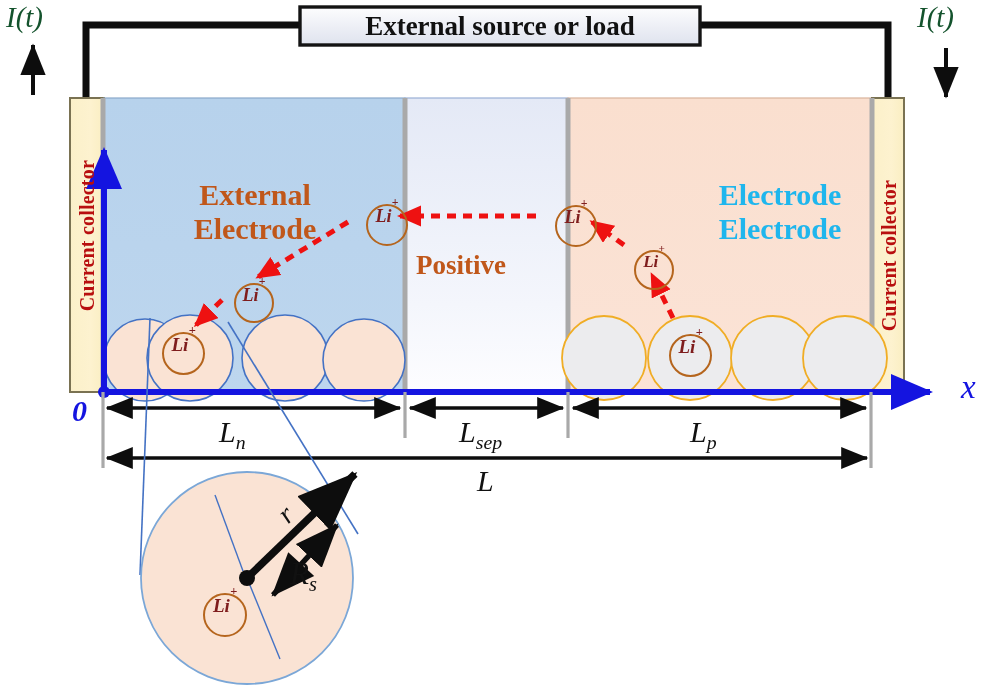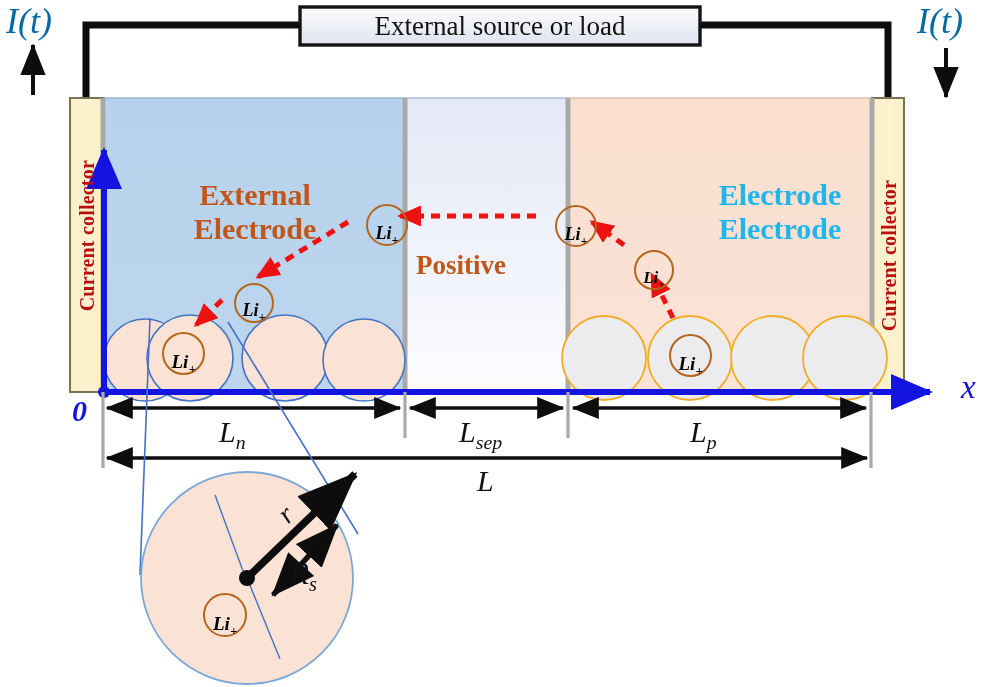--- a/index.html
+++ b/index.html
@@ -23,30 +23,30 @@
     top: 0;
   }
   .lbl {
     position: absolute;
     white-space: nowrap;
     line-height: 1;
   }
   
   .ext-box-text {
     font-family: "Liberation Serif", serif;
-    font-weight: normal;
+    font-weight: bold;
     font-size: 27px;
     color: #111111;
   }
   
   .it-label {
     font-family: "Liberation Serif", serif;
     font-style: italic;
-    font-size: 36px;
-    color: #0369a1;
+    font-size: 29px;
+    color: #14532d;
   }
   
   .cc-label {
     font-family: "Liberation Serif", serif;
     font-weight: bold;
     font-size: 20px;
     color: #b80f0f;
     writing-mode: vertical-rl;
     transform: rotate(180deg);
     letter-spacing: 0.2px;
@@ -68,26 +68,26 @@
     color: #c0571a;
   }
   
   .li-ion {
     position: absolute;
     border-radius: 50%;
     background: radial-gradient(circle at 32% 28%, #fff4c2 0%, #ffd champagne 0%, #ffdf7a 42%, #f5b731 78%, #e8a821 100%);
     border: 2.2px solid #b5651d;
     box-sizing: border-box;
     display: flex;
-    align-items: flex-end;
+    align-items: flex-start;
     justify-content: center;
     font-family: "Liberation Serif", serif;
     font-style: italic;
     font-weight: bold;
-    color: #000000;
+    color: #7f1d1d;
   }
   .li-ion span.sup {
     font-size: 0.66em;
     vertical-align: super;
     font-style: normal;
     line-height: 0;
     position: relative;
     top: -0.32em;
     left: 0.02em;
   }

